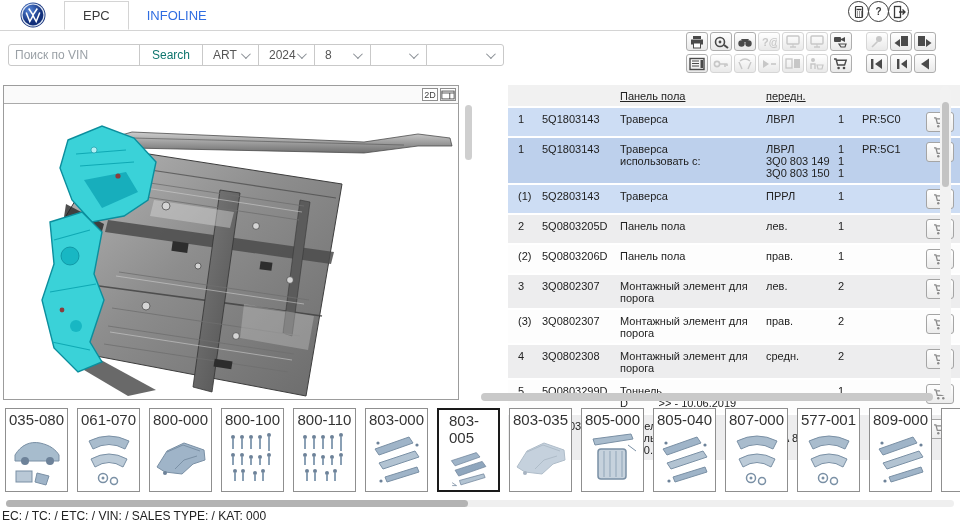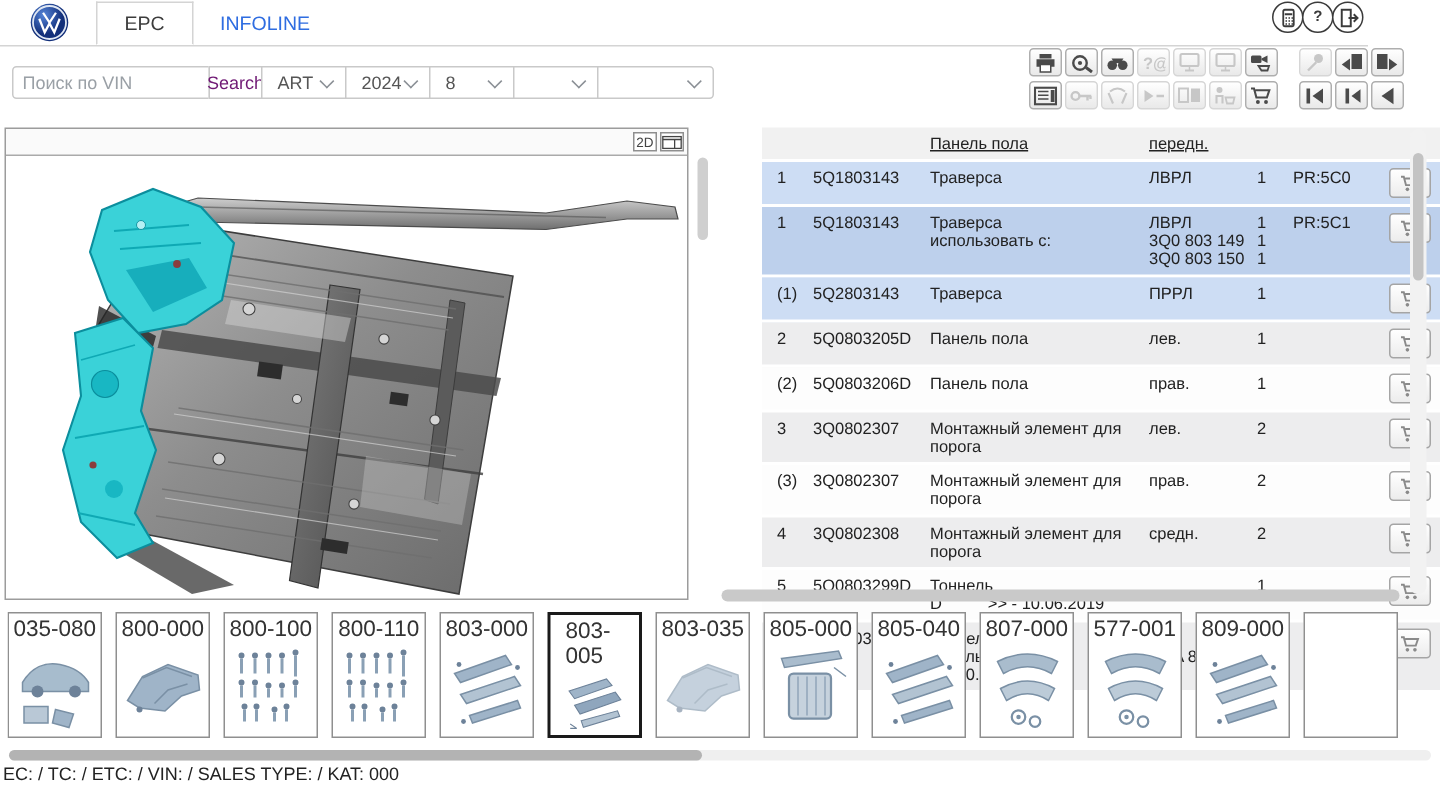--- a/index.html
+++ b/index.html
@@ -12,21 +12,21 @@
   .tab.active{margin-left:64px;border:1px solid #d4d4d4;border-bottom:1px solid #fff;background:#fff;color:#3c3c3c;}
   .tab.link{color:#2f6de1;border:none;}
   .wincircles{position:absolute;right:3px;top:1px;display:flex;gap:0px;}
   .circ{width:19px;height:19px;border:1.6px solid #3a3a3a;border-radius:50%;background:#fff;display:flex;align-items:center;justify-content:center;color:#3a3a3a;font-size:10px;font-weight:bold;margin-left:-1px;cursor:pointer;}
   
   .searchrow{position:absolute;left:8px;top:44px;display:flex;height:22px;}
   .ctrl{box-sizing:border-box;height:22px;border:1px solid #c9c9c9;background:#fff;font-size:12px;color:#555;margin-left:-1px;display:flex;align-items:center;}
   .ctrl:first-child{margin-left:0;border-radius:3px 0 0 3px;}
   input.ctrl{width:132px;padding:0 6px;outline:none;}
   input.ctrl::placeholder{color:#9aa0a6;}
-  .btn-search{width:36px;justify-content:center;cursor:pointer;color:#701a75;}
+  .btn-search{width:64px;justify-content:center;cursor:pointer;color:#0f766e;}
   .sel{width:57px;padding:0 10px;justify-content:space-between;cursor:pointer;position:relative;}
   .sel.wide{width:78px;border-radius:0 3px 3px 0;}
   .chev{width:6px;height:6px;border-right:1.4px solid #8a8f95;border-bottom:1.4px solid #8a8f95;transform:rotate(45deg) translateY(-2px);}
   
   .toolbar{position:absolute;right:24px;top:32px;display:flex;flex-direction:column;gap:3px;align-items:flex-end;}
   .tb-row{display:flex;gap:14px;}
   .tb-group{display:flex;gap:2px;}
   .tbtn{width:22px;height:19px;border:1px solid #aeaeae;border-radius:3px;background:linear-gradient(#ffffff,#e9e9e9);display:flex;align-items:center;justify-content:center;color:#4a4a4a;cursor:pointer;box-sizing:border-box;}
   .tbtn.dis{border-color:#d6d6d6;color:#c7c7c7;cursor:default;}
   .tbtn svg{display:block;}
@@ -623,20 +623,26 @@
   </div>
 
 <div class="thumbs">
   <div class="thumbcell">
       <div class="lbl">035-080</div>
       <svg width="56" height="62">
         <use href="#t-car"></use>
       </svg>
     </div>
   <div class="thumbcell">
+      <div class="lbl">061-070</div>
+      <svg width="56" height="62">
+        <use href="#t-bumper"></use>
+      </svg>
+    </div>
+  <div class="thumbcell">
       <div class="lbl">800-000</div>
       <svg width="56" height="62">
         <use href="#t-shell"></use>
       </svg>
     </div>
   <div class="thumbcell">
       <div class="lbl">800-100</div>
       <svg width="56" height="62">
         <use href="#t-bolts"></use>
       </svg>

